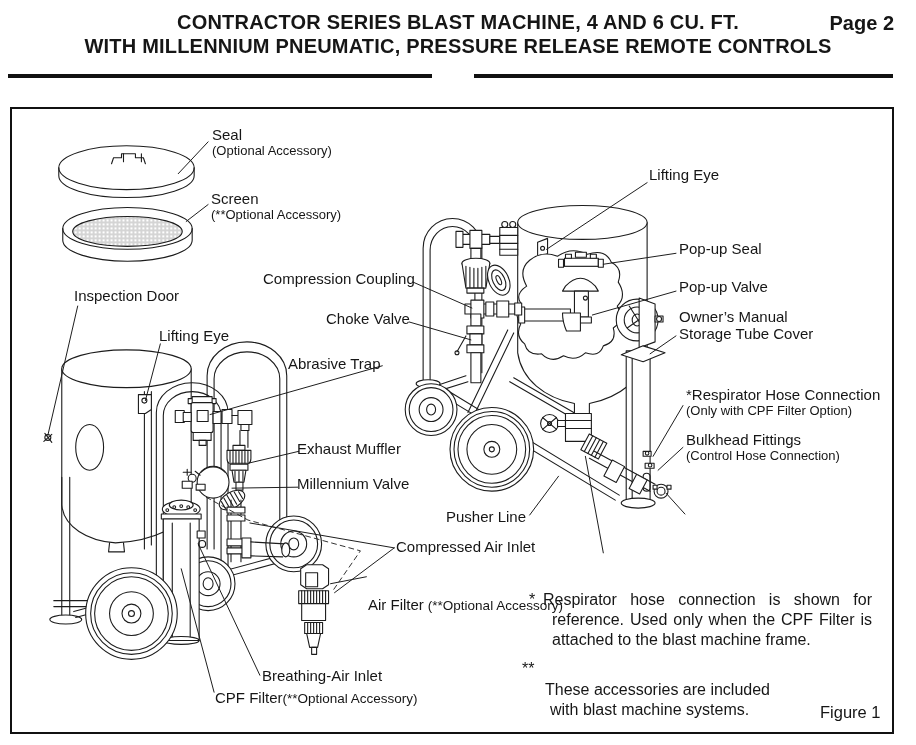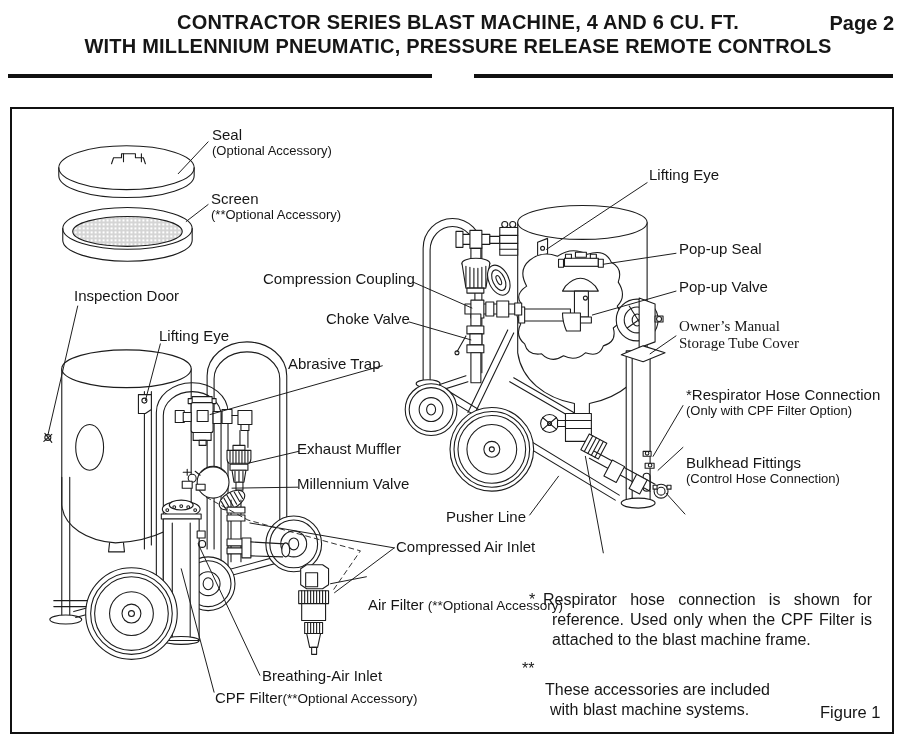--- a/index.html
+++ b/index.html
@@ -361,29 +361,29 @@
   </div>
   <div class="lbl" style="left:649px;top:166px;">
     <span>Lifting Eye</span>
   </div>
   <div class="lbl" style="left:679px;top:240px;">
     <span>Pop-up Seal</span>
   </div>
   <div class="lbl" style="left:679px;top:278px;">
     <span>Pop-up Valve</span>
   </div>
-  <div class="lbl" style="left:679px;top:318px;font-family:Liberation Serif, serif;">
+  <div class="lbl" style="left:679px;top:308px;">
     <span>Owner’s Manual</span>
     <span style="display:block;text-align:right;">Storage Tube Cover</span>
   </div>
   <div class="lbl" style="left:686px;top:386px;">
     <span>*Respirator Hose Connection</span>
     <span class="sub">(Only with CPF Filter Option)</span>
   </div>
-  <div class="lbl" style="left:686px;top:454px;">
+  <div class="lbl" style="left:686px;top:431px;">
     <span>Bulkhead Fittings</span>
     <span class="sub">(Control Hose Connection)</span>
   </div>
   <div class="lbl" style="left:446px;top:508px;">
     <span>Pusher Line</span>
   </div>
 
   <div class="note-marker" style="left:529px;top:590px;">*</div>
   <div class="note just" style="left:543px;top:590px;width:320px;">Respirator hose connection is shown for reference. Used only when the CPF Filter is attached to the blast machine frame.</div>
   <div class="note-marker" style="left:522px;top:659px;">**</div>

